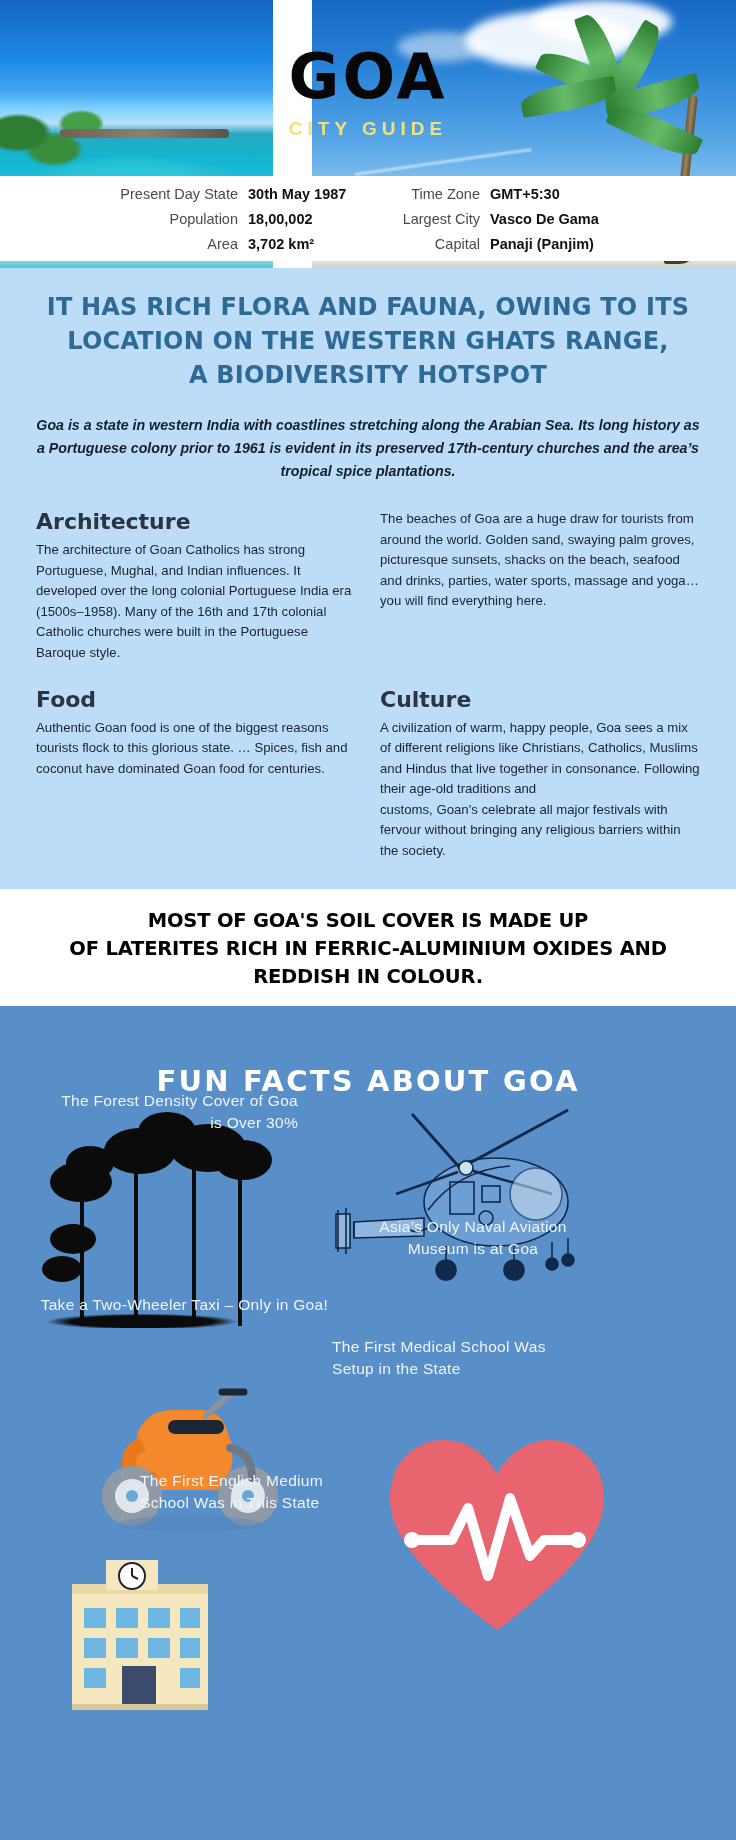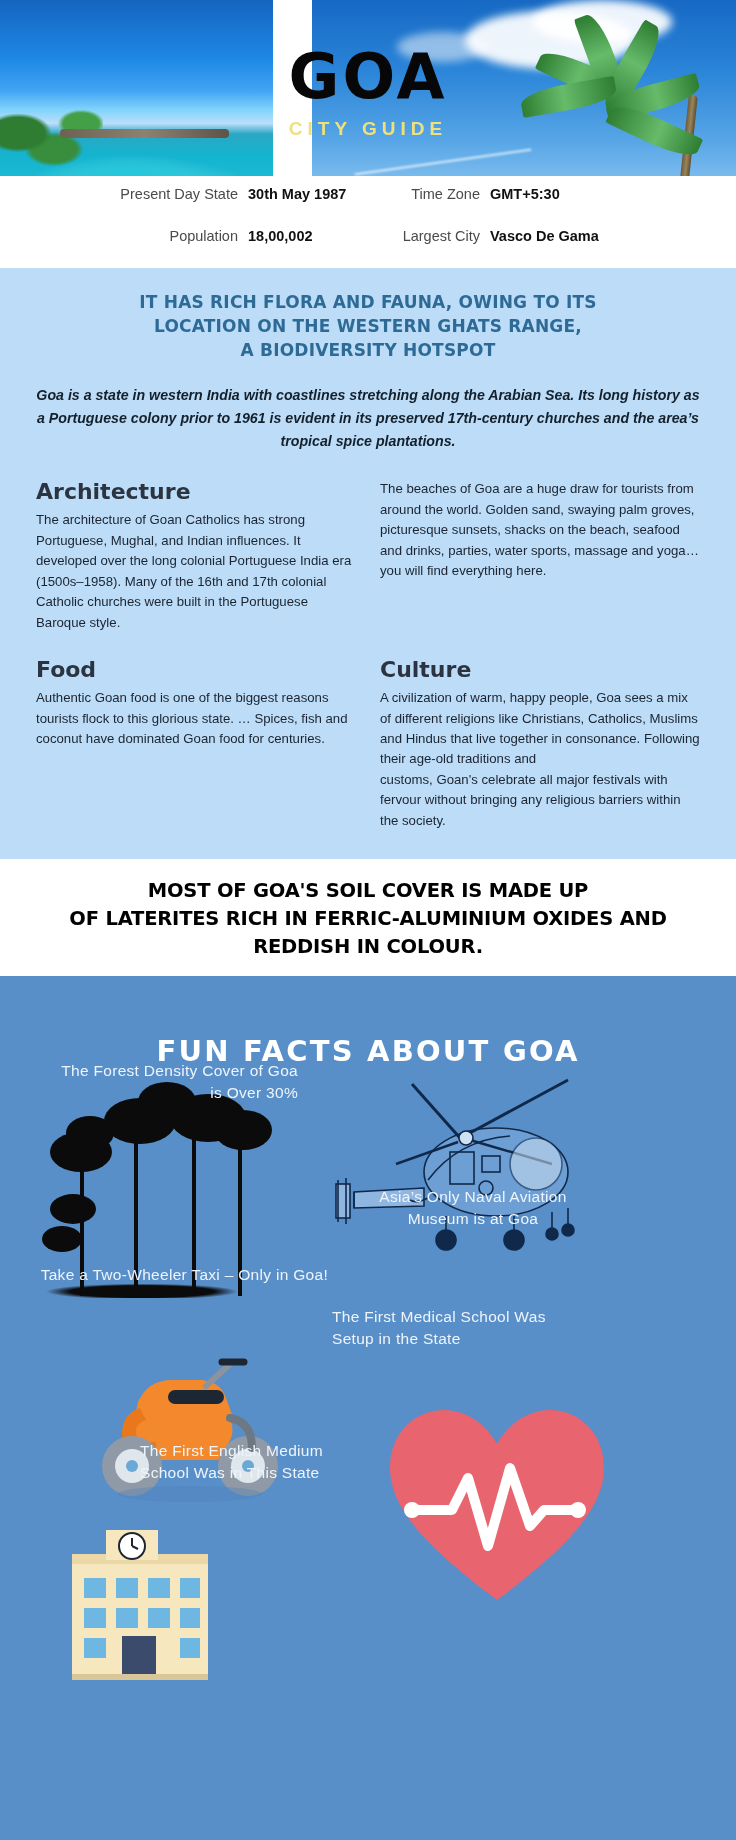--- a/index.html
+++ b/index.html
@@ -113,21 +113,21 @@
     padding: 8px 0 6px 0;
     z-index: 4;
   }
   .stats {
     display: flex;
     justify-content: center;
     gap: 18px;
     font-size: 14.5px;
     color: #222;
   }
-  .stat-col { display: flex; flex-direction: column; gap: 20px; }
+  .stat-col { display: flex; flex-direction: column; gap: 3px; }
   .stat-row { display: flex; gap: 10px; line-height: 1.5; }
   .stat-label { text-align: right; color: #4a4a4a; }
   .stat-value { font-weight: 700; color: #111; }
   .col-a .stat-label { width: 132px; }
   .col-a .stat-value { width: 122px; }
   .col-b .stat-label { width: 92px; }
   .col-b .stat-value { width: 140px; }
 
   
   .hero-strip { position: absolute; left: 0; right: 0; top: 248px; height: 20px; display: flex; z-index: 2; }
@@ -142,21 +142,21 @@
   
   .blue-section {
     background: #bcdcf7;
     padding: 22px 0 28px 0;
   }
   .headline {
     text-align: center;
     color: #2e6a96;
     font-family: "DejaVu Sans", sans-serif;
     font-weight: 700;
-    font-size: 17px;
+    font-size: 24px;
     line-height: 1.42;
     letter-spacing: .2px;
     padding: 0 14px;
   }
   .intro {
     margin-top: 22px;
     text-align: center;
     font-style: italic;
     font-weight: 600;
     font-size: 14.2px;

